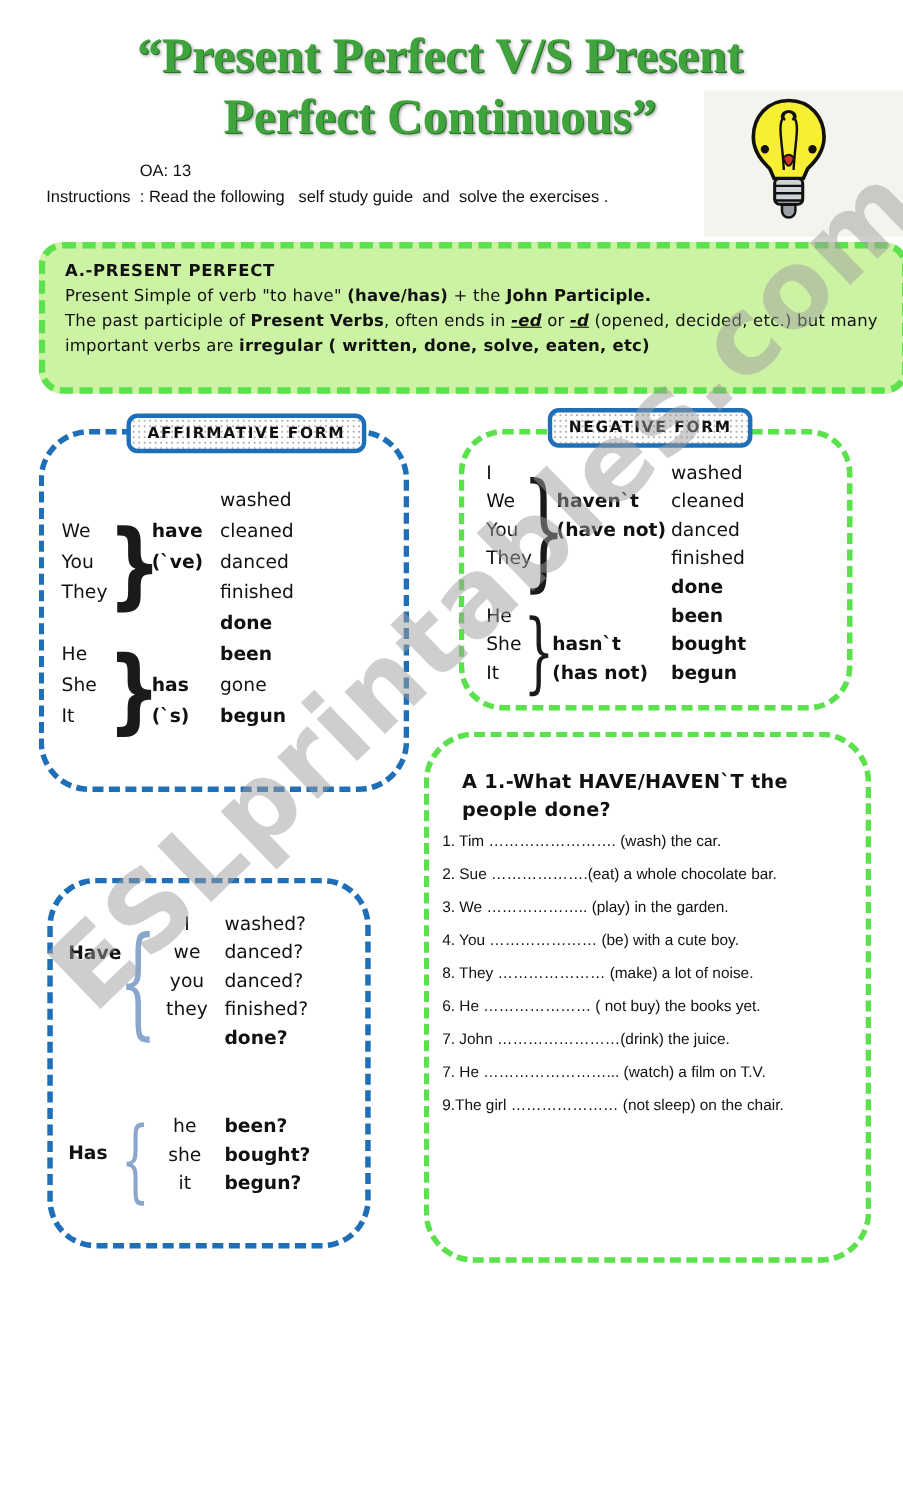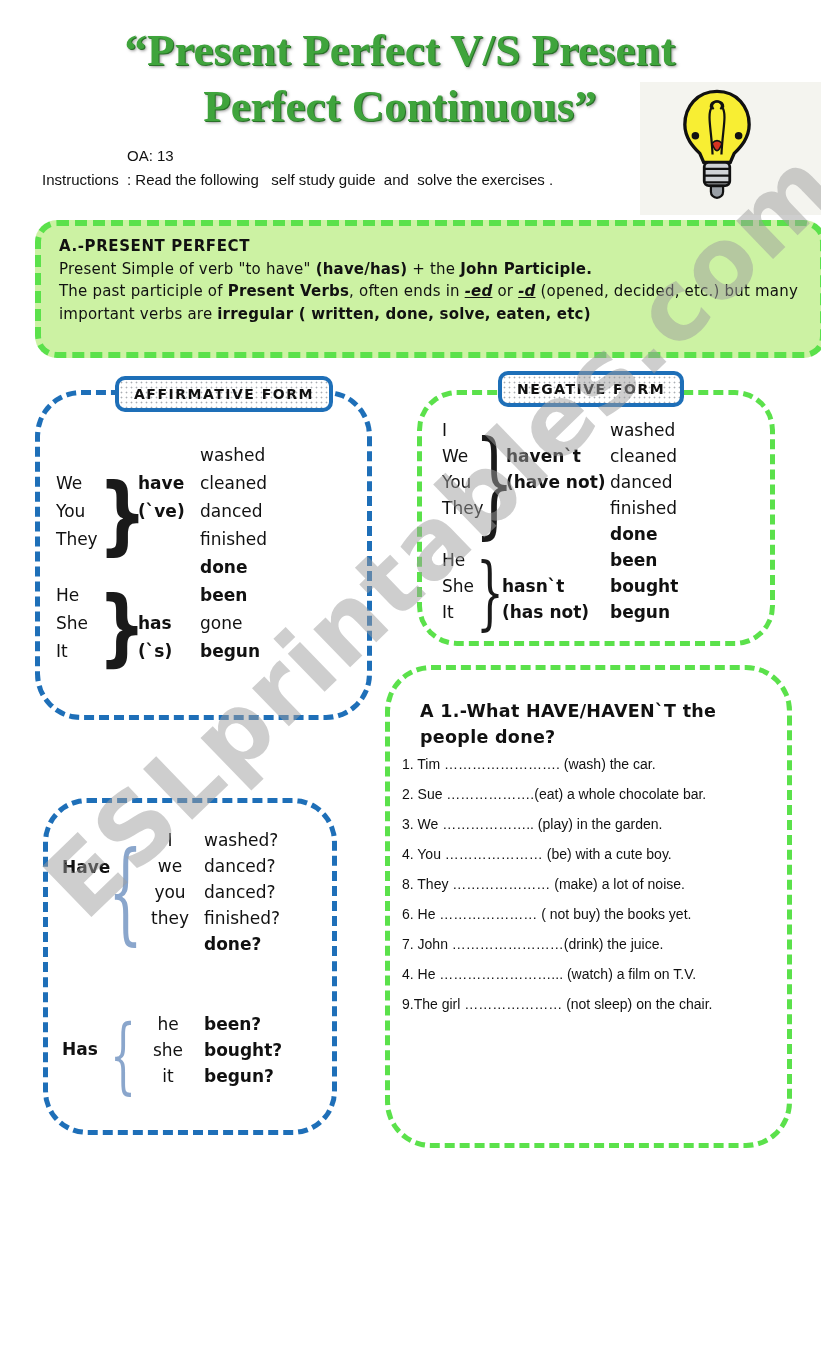--- a/index.html
+++ b/index.html
@@ -206,20 +206,20 @@
   <div class="fbox green" style="left:385px;top:665px;width:397px;height:473px;">
     <div class="ex-heading">A 1.-What HAVE/HAVEN`T the people done?</div>
     <div class="ex-items">
         <span>1. Tim ……………………. (wash) the car.</span>
         <span>2. Sue ……………….(eat) a whole chocolate bar.</span>
         <span>3. We ……………….. (play)  in the garden.</span>
         <span>4. You ………………… (be) with a cute boy.</span>
         <span>8. They ………………… (make) a lot of noise.</span>
         <span>6. He ………………… ( not buy) the books yet.</span>
         <span>7. John ……………………(drink) the juice.</span>
-        <span>4. He ……………………... (watch) a film on T.V.</span>
+        <span>7. He ……………………... (watch) a film on T.V.</span>
         <span>9.The girl ………………… (not sleep) on the chair.</span>
       </div>
   </div>
 
   <div class="wm">ESLprintables.com</div>
 
 </div>
 
 </body></html>

